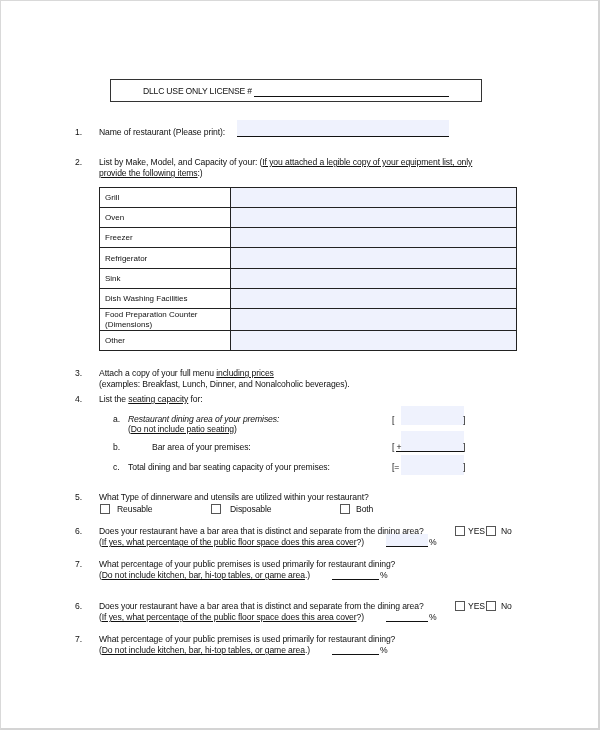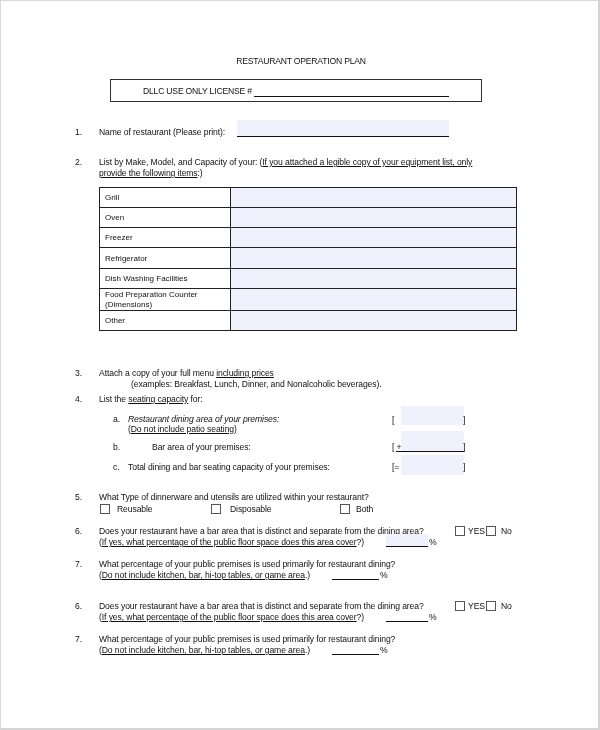--- a/index.html
+++ b/index.html
@@ -20,21 +20,20 @@
     .equip-table td { border: 1px solid #222; font-size: 8px; padding: 0 5px; vertical-align: middle; }
     .equip-table td.label { width: 131px; }
     .equip-table td.value { background: #eff2fd; }
     .checkbox { position: absolute; width: 10px; height: 10px; border: 1px solid #555; background: #fff; }
   </style>
 </head>
 <body>
 
 <div class="page">
 
-  <div class="abs title">RESTAURANT OPERATION PLAN</div>
 
   <div class="abs license-box">
     <span class="abs license-label">DLLC USE ONLY LICENSE #</span>
     <span class="license-line"></span>
   </div>
 
   <span class="abs num" style="top:126px;">1.</span>
   <span class="abs txt" style="left:98px; top:126px;">Name of restaurant (Please print):</span>
   <div class="field" style="left:236px; top:119px; width:212px; height:16px;"></div>
   <div class="underline-field" style="left:236px; top:135px; width:212px;"></div>
@@ -54,38 +53,42 @@
           <td class="value"></td>
         </tr>
     <tr style="height:20px;">
           <td class="label">Freezer</td>
           <td class="value"></td>
         </tr>
     <tr style="height:21px;">
           <td class="label">Refrigerator</td>
           <td class="value"></td>
         </tr>
+    <tr style="height:20px;">
+          <td class="label">Sink</td>
+          <td class="value"></td>
+        </tr>
     <tr style="height:20px;margin-top:24px;">
           <td class="label">Dish Washing Facilities</td>
           <td class="value"></td>
         </tr>
     <tr style="height:22px;margin-top:40px;">
           <td class="label" style="white-space:normal; line-height:9.5px; padding-right:10px;">Food Preparation Counter (Dimensions)</td>
           <td class="value"></td>
         </tr>
     <tr style="height:20px;">
           <td class="label">Other</td>
           <td class="value"></td>
         </tr>
   </tbody>
     </table>
 
   <span class="abs num" style="top:367px;">3.</span>
   <span class="abs txt" style="left:98px; top:367px;"><span>Attach a copy of your full menu </span><span class="u">including prices</span></span>
-  <span class="abs txt" style="left:98px; top:378px;margin-left:32px;">(examples: Breakfast, Lunch, Dinner, and Nonalcoholic beverages).</span>
+  <span class="abs txt" style="left:98px; top:378px;">(examples: Breakfast, Lunch, Dinner, and Nonalcoholic beverages).</span>
 
   <span class="abs num" style="top:393px;">4.</span>
   <span class="abs txt" style="left:98px; top:393px;text-align:center;"><span>List the </span><span class="u">seating capacity</span><span> for:</span></span>
 
   <span class="abs txt" style="left:112px; top:413px;">a.</span>
   <span class="abs txt" style="left:127px; top:413px;font-style:italic;">Restaurant dining area of your premises:</span>
   <span class="abs txt" style="left:127px; top:423px;"><span>(</span><span class="u">Do not include patio seating</span><span>)</span></span>
   <span class="abs txt" style="left:391px; top:414px;">[</span>
   <div class="field" style="left:400px; top:405px; width:63px; height:19px;"></div>
   <span class="abs txt" style="left:462px; top:414px;">]</span>

